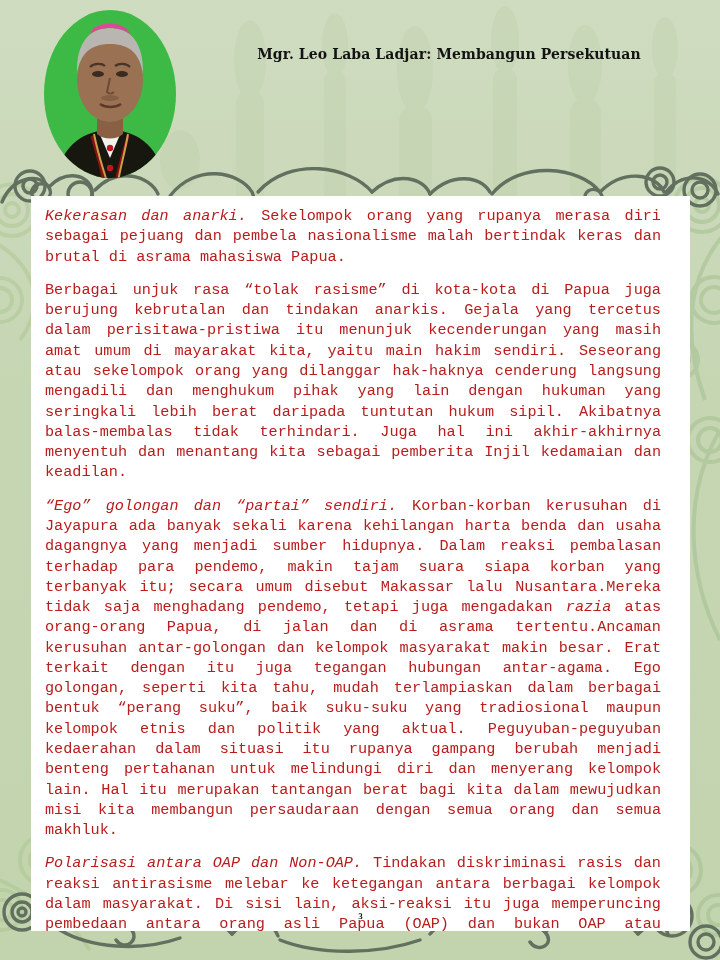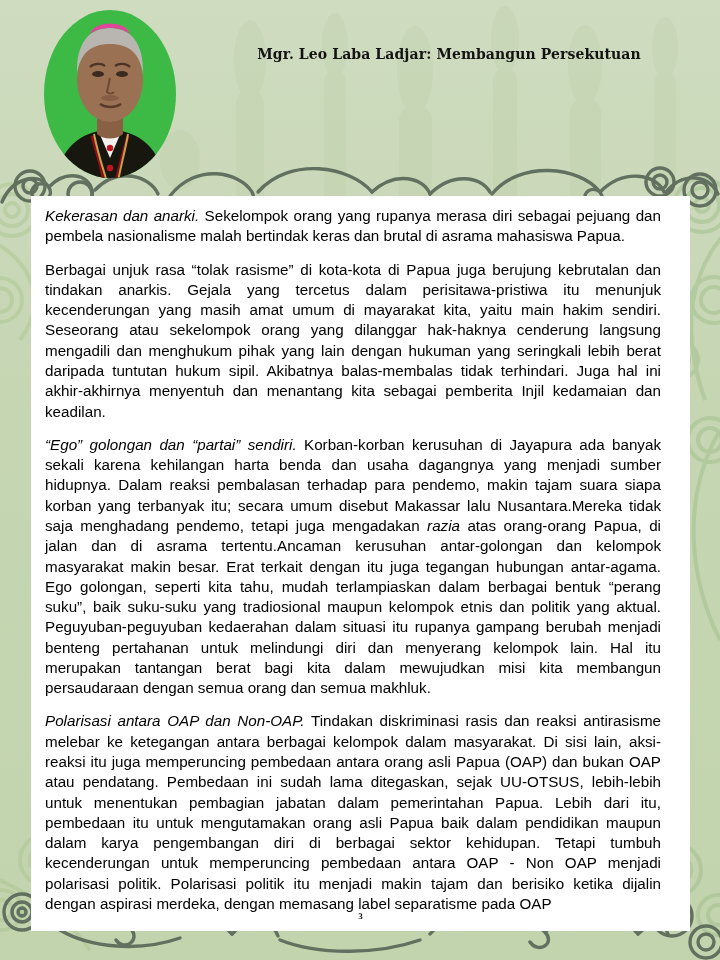--- a/index.html
+++ b/index.html
@@ -102,24 +102,24 @@
     left: 31px;
     top: 196px;
     width: 659px;
     height: 735px;
     background: #ffffff;
     box-sizing: border-box;
     padding: 10px 14px 0 14px;
     overflow: hidden;
   }
   .para {
-    font-family: Liberation Sans, sans-serif;
+    font-family: Liberation Mono, monospace;
     font-size: 15.2px;
     line-height: 1.335;
-    color: #000000;
+    color: #b91c1c;
     text-align: justify;
     text-justify: inter-word;
     margin: 0 15px 13px 0;
   }
   .para:last-of-type { margin-bottom: 0; }
   .lead {
     font-style: italic;
   }
   .em-word { font-style: italic; }
 

